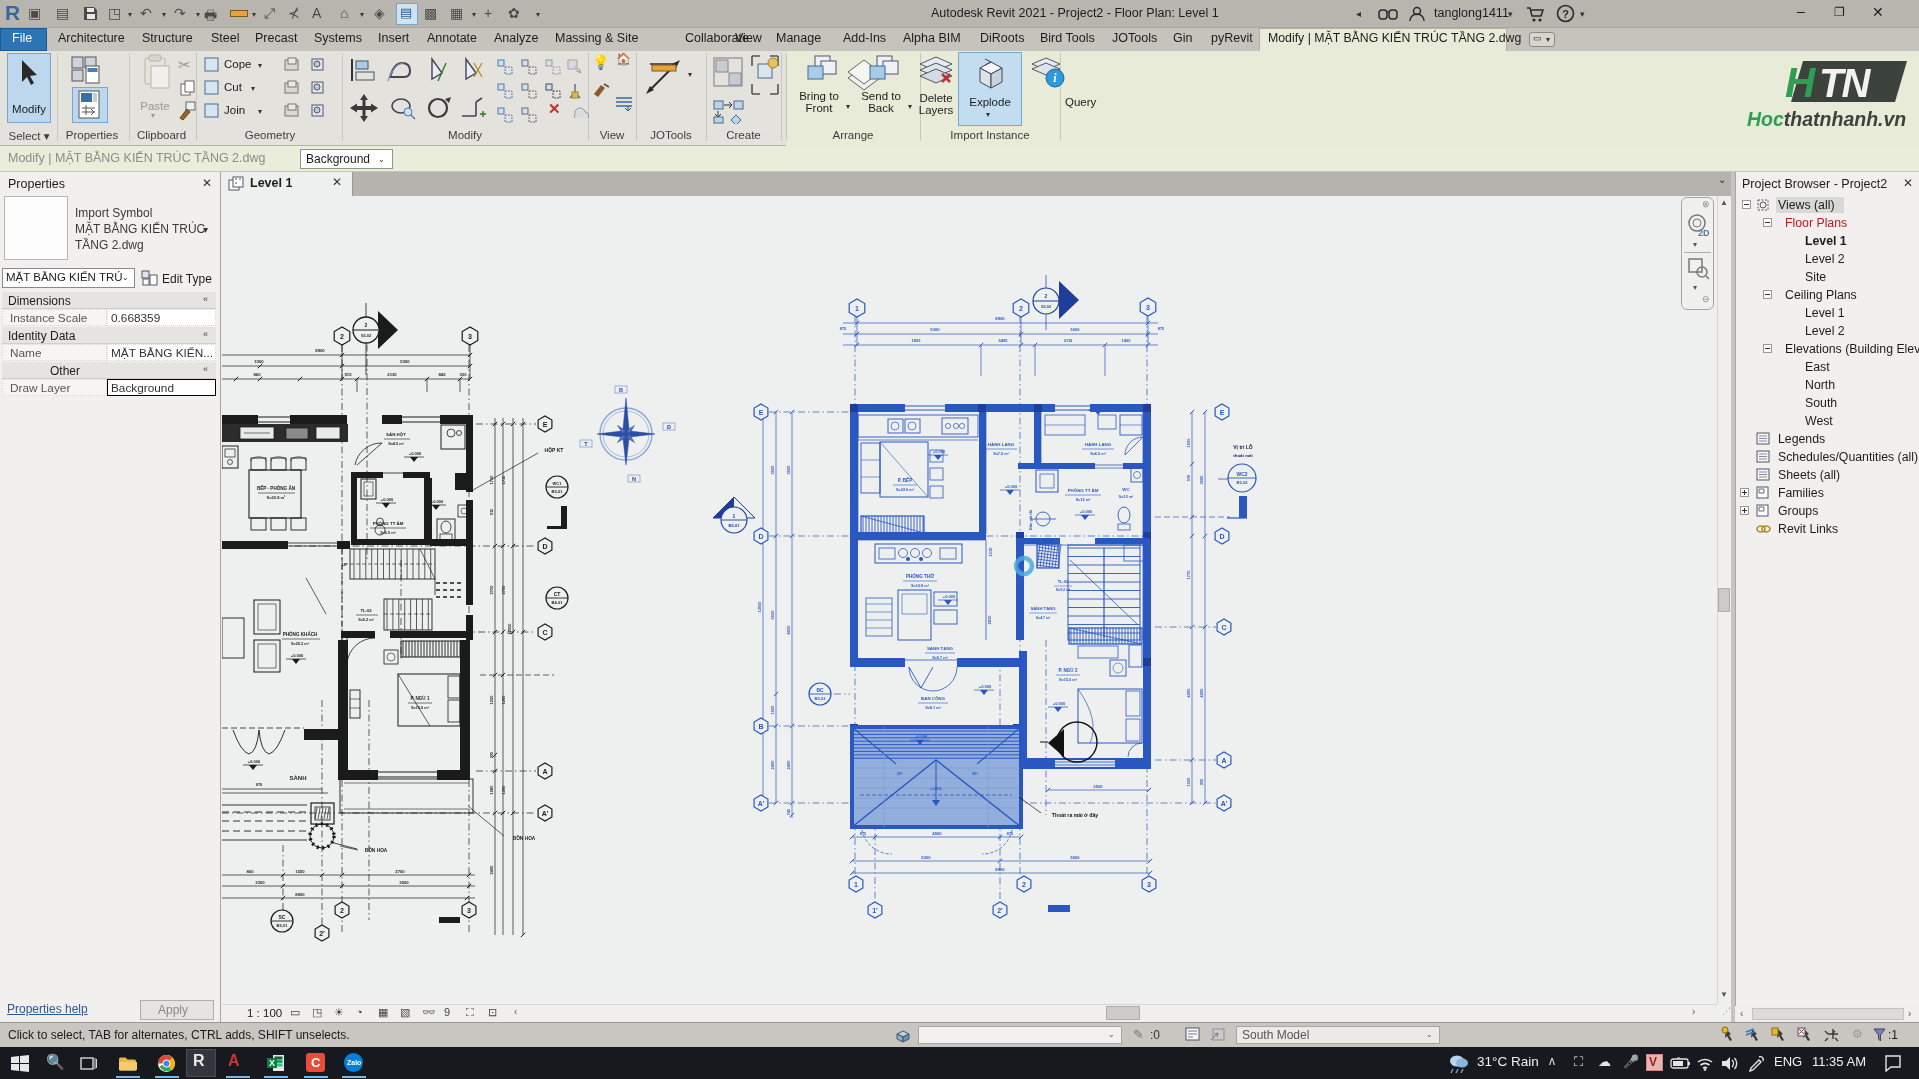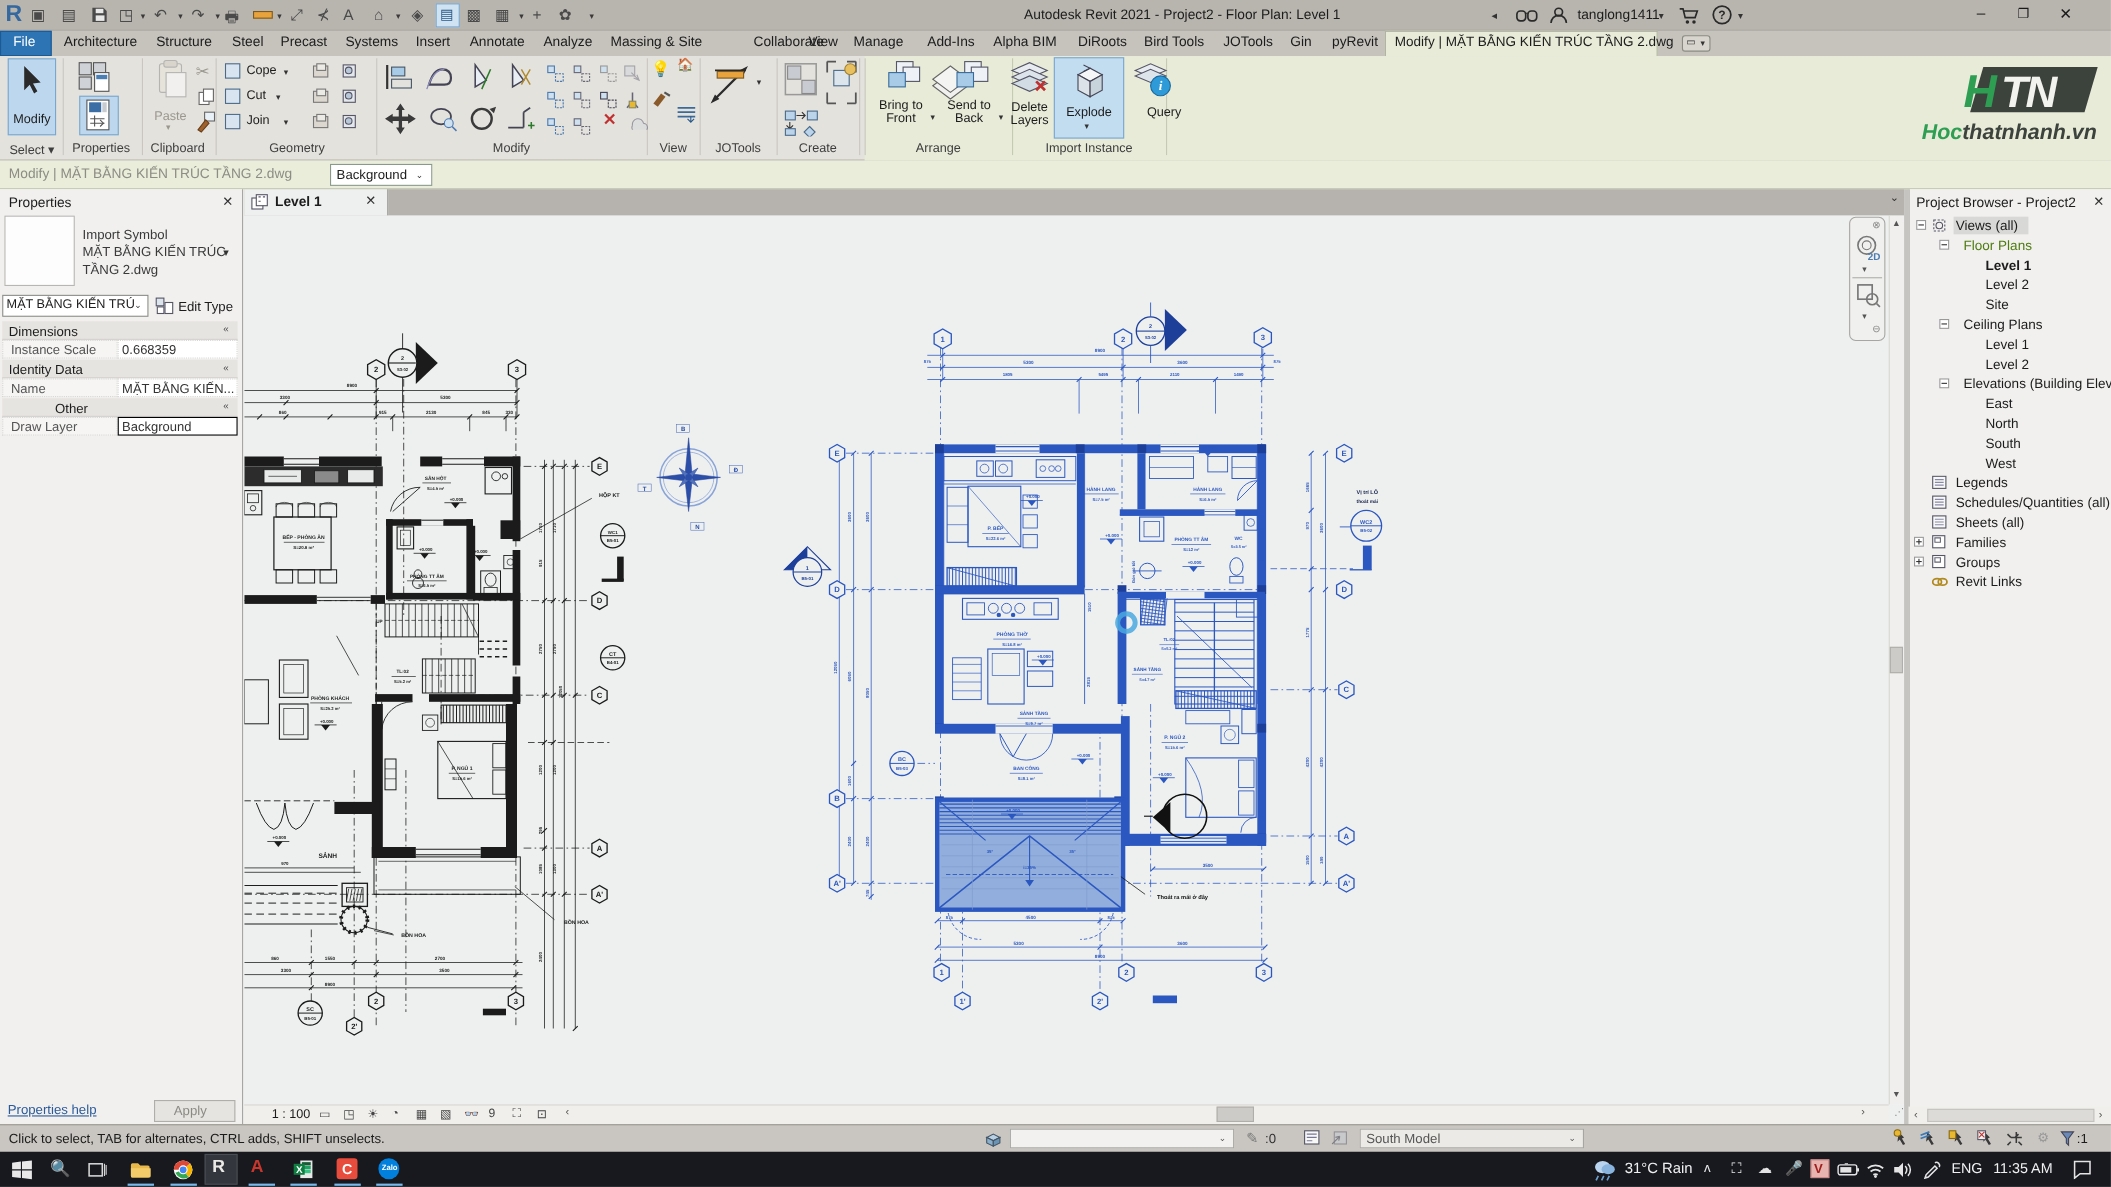--- a/index.html
+++ b/index.html
@@ -337,21 +337,21 @@
     <path d="M13 3 L19 6 L13 9" fill="none" stroke="#445"></path>
   </svg>
 <div class="tx" style="left:958px;top:96px;width:64px;text-align:center;font-size:11.5px;color:#1c1c1c;">Explode</div>
 <div class="tx" style="left:986px;top:110px;font-size:8px;color:#333;">▾</div>
 <svg class="abs" style="left:1028px;top:54px;" width="40" height="38">
     <path d="M4 10 L18 4 L32 10 L18 16 Z" fill="#e8ecf0" stroke="#556"></path>
     <path d="M4 15 L18 9 L32 15 L18 21 Z" fill="#dde4ea" stroke="#556"></path>
     <circle cx="27" cy="24" r="9" fill="#2e9ad8" stroke="#1a6aa0"></circle>
     <text x="27" y="28" font-size="12" fill="#fff" text-anchor="middle" font-style="italic" font-weight="bold" font-family="Liberation Serif">i</text>
   </svg>
-<div class="tx" style="left:1022px;top:96px;width:52px;text-align:right;font-size:11.5px;color:#1c1c1c;">Query</div>
+<div class="tx" style="left:1022px;top:96px;width:52px;text-align:left;font-size:11.5px;color:#1c1c1c;padding-left:43px;">Query</div>
 <svg class="abs" style="left:1745px;top:55px;" width="172" height="75">
 <polygon points="58,6 162,6 150,47 46,47" fill="#3c423c"></polygon>
 <text x="40" y="42" font-size="42" font-weight="bold" font-style="italic" fill="#2e9e53" font-family="Liberation Sans">H</text>
 <text x="74" y="42" font-size="40" font-weight="bold" font-style="italic" fill="#f2f2ee" font-family="Liberation Sans" letter-spacing="-2">TN</text>
 <text x="2" y="71" font-size="19.5" font-weight="bold" font-style="italic" fill="#2e9e53" font-family="Liberation Sans">Hoc<tspan fill="#3c423c">thatnhanh.vn</tspan></text>
 </svg>
 <div class="abs" style="left:0;top:146px;width:1919px;height:26px;background:#e9edda;border-bottom:1px solid #c4c8b2;"></div>
 <div class="tx" style="left:8px;top:151px;font-size:12.5px;color:#8d8d84;">Modify | MẶT BẰNG KIẾN TRÚC TẦNG 2.dwg</div>
 <div class="abs" style="left:300px;top:149px;width:93px;height:20px;background:#fff;border:1px solid #8a9a8a;"></div>
 <div class="tx" style="left:306px;top:152px;font-size:12px;color:#1c1c1c;">Background</div>
@@ -1276,21 +1276,21 @@
 <div class="abs" style="left:1776px;top:197px;width:68px;height:16px;background:#d8d8d6;"></div>
 <div class="abs" style="left:1742px;top:200px;width:9px;height:9px;border:1px solid #999;background:#fff;"></div>
 <div class="abs" style="left:1744px;top:204px;width:5px;height:1px;background:#333;"></div>
 <svg class="abs" style="left:1756px;top:198px;" width="15" height="14">
     <rect x="2" y="2" width="10" height="10" fill="none" stroke="#556" stroke-dasharray="2 1.5"></rect>
     <circle cx="7" cy="7" r="3" fill="none" stroke="#556"></circle>
   </svg>
 <div class="tx" style="left:1778px;top:198px;font-size:12.3px;font-weight:normal;color:#1c1c1c;">Views (all)</div>
 <div class="abs" style="left:1763px;top:218px;width:9px;height:9px;border:1px solid #999;background:#fff;"></div>
 <div class="abs" style="left:1765px;top:222px;width:5px;height:1px;background:#333;"></div>
-<div class="tx" style="left:1785px;top:216px;font-size:12.3px;font-weight:normal;color:#4d7c0f;">Floor Plans</div>
+<div class="tx" style="left:1785px;top:216px;font-size:12.3px;font-weight:normal;color:#b91c1c;">Floor Plans</div>
 <div class="tx" style="left:1805px;top:234px;font-size:12.3px;font-weight:bold;color:#1c1c1c;">Level 1</div>
 <div class="tx" style="left:1805px;top:252px;font-size:12.3px;font-weight:normal;color:#1c1c1c;">Level 2</div>
 <div class="tx" style="left:1805px;top:270px;font-size:12.3px;font-weight:normal;color:#1c1c1c;">Site</div>
 <div class="abs" style="left:1763px;top:290px;width:9px;height:9px;border:1px solid #999;background:#fff;"></div>
 <div class="abs" style="left:1765px;top:294px;width:5px;height:1px;background:#333;"></div>
 <div class="tx" style="left:1785px;top:288px;font-size:12.3px;font-weight:normal;color:#1c1c1c;">Ceiling Plans</div>
 <div class="tx" style="left:1805px;top:306px;font-size:12.3px;font-weight:normal;color:#1c1c1c;">Level 1</div>
 <div class="tx" style="left:1805px;top:324px;font-size:12.3px;font-weight:normal;color:#1c1c1c;">Level 2</div>
 <div class="abs" style="left:1763px;top:344px;width:9px;height:9px;border:1px solid #999;background:#fff;"></div>
 <div class="abs" style="left:1765px;top:348px;width:5px;height:1px;background:#333;"></div>

